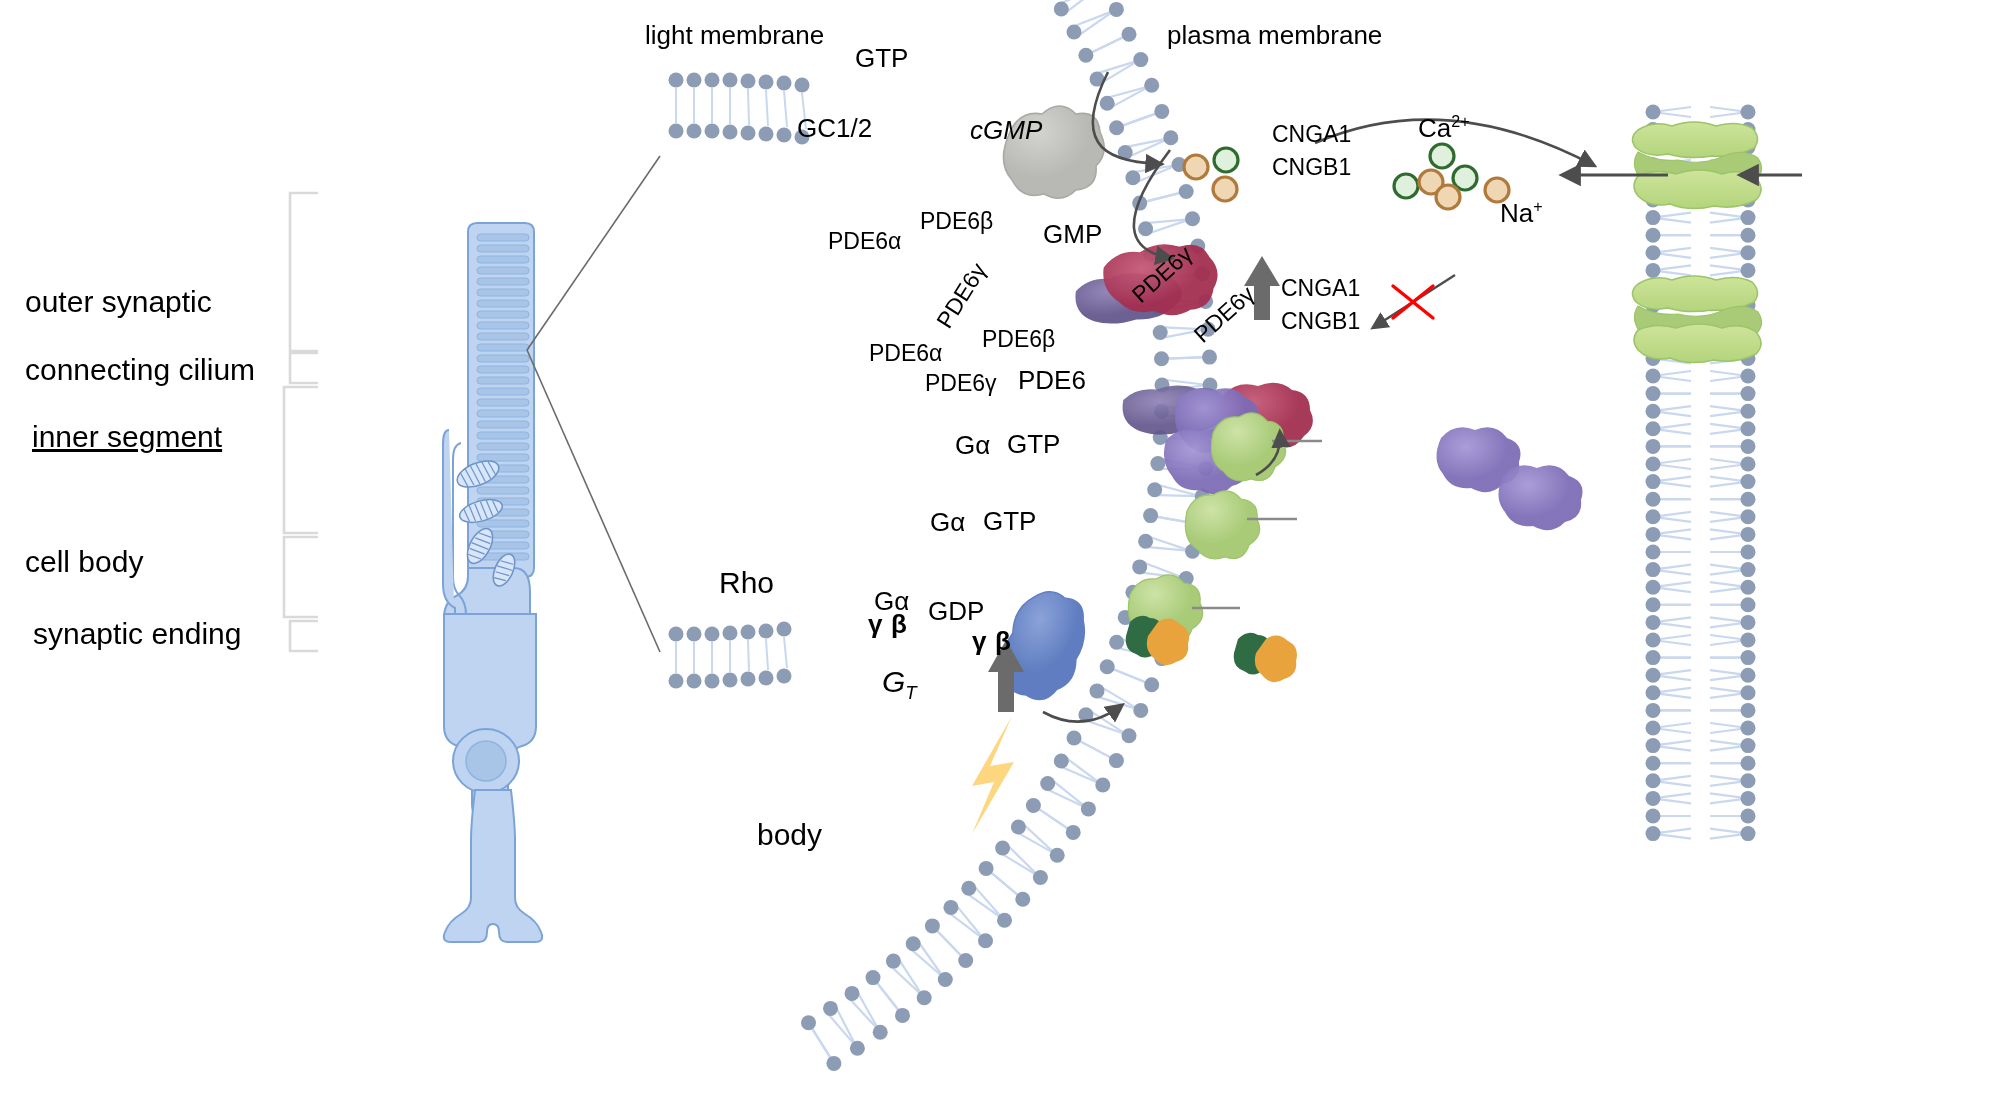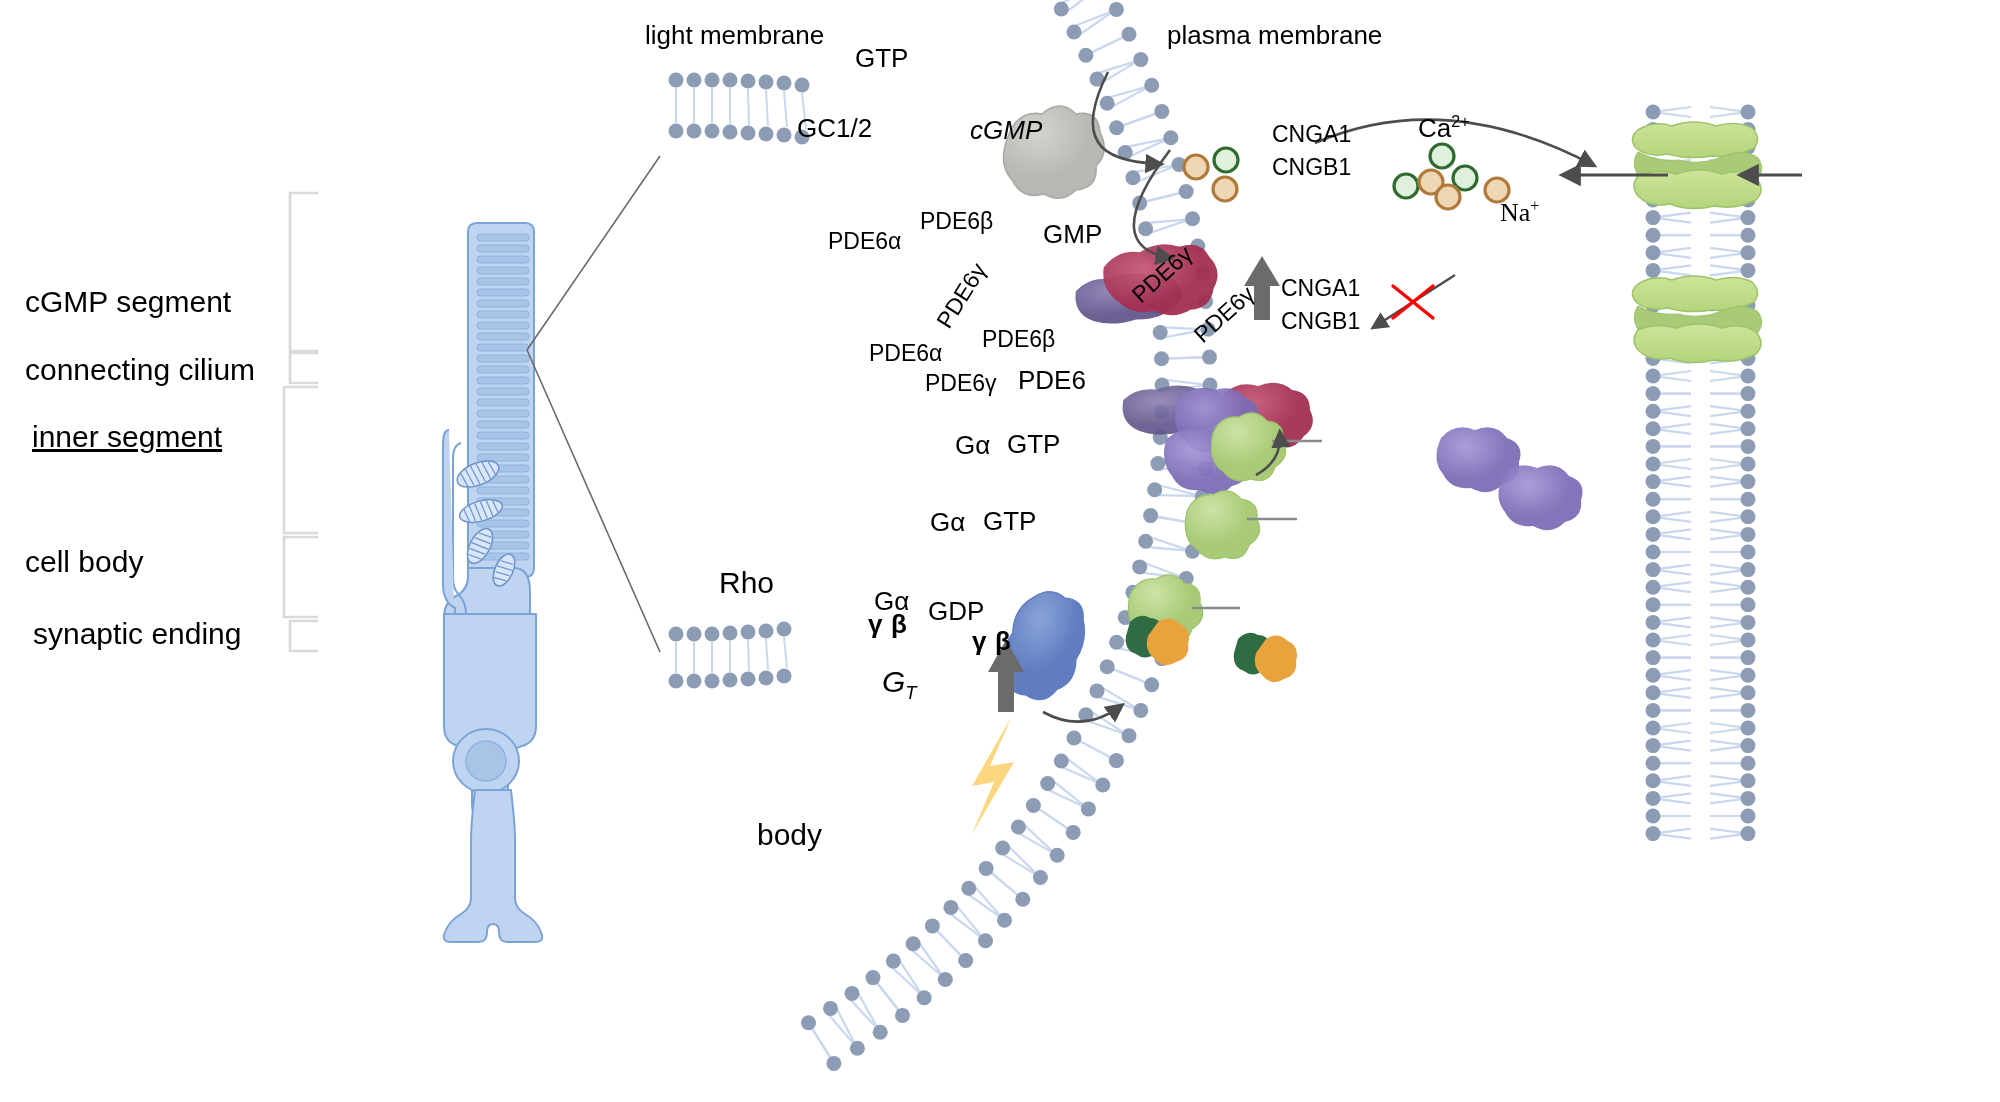--- a/index.html
+++ b/index.html
@@ -870,21 +870,21 @@
   <g stroke="#ff0000" stroke-width="3.4" stroke-linecap="round">
     <path d="M1393,286 L1433,318"></path>
     <path d="M1433,286 L1393,318"></path>
   </g>
 
   <g>
     <path d="M1012,716 L972,786 L994,782 L972,834 L1014,762 L990,766 Z" fill="#fcd77f"></path>
   </g>
 </svg>
 
-<div class="lbl lbl-xl" style="left:25px;top:287px;">cGMP segment</div>
+<div class="lbl lbl-xl" style="left:25px;top:287px;">outer synaptic</div>
 <div class="lbl lbl-xl" style="left:25px;top:355px;">connecting cilium</div>
 <div class="lbl lbl-xl" style="left:32px;top:422px;text-decoration:underline;">inner segment</div>
 <div class="lbl lbl-xl" style="left:25px;top:547px;">cell body</div>
 <div class="lbl lbl-xl" style="left:25px;top:619px;margin-left:8px;">synaptic ending</div>
 
 <div class="lbl lbl-lg" style="left:645px;top:22px;">light membrane</div>
 <div class="lbl lbl-lg" style="left:1167px;top:22px;">plasma membrane</div>
 
 <div class="lbl lbl-lg" style="left:855px;top:45px;">GTP</div>
 <div class="lbl lbl-lg" style="left:970px;top:117px;font-style:italic;">cGMP</div>
@@ -917,17 +917,17 @@
 
 <div class="lbl lbl-md" style="left:1128px;top:290px;transform:rotate(-42deg);transform-origin:left top;">PDE6γ</div>
 <div class="lbl lbl-md" style="left:1190px;top:330px;transform:rotate(-42deg);transform-origin:left top;">PDE6γ</div>
 
 <div class="lbl lbl-md" style="left:1272px;top:123px;">CNGA1</div>
 <div class="lbl lbl-md" style="left:1272px;top:156px;">CNGB1</div>
 <div class="lbl lbl-md" style="left:1281px;top:277px;">CNGA1</div>
 <div class="lbl lbl-md" style="left:1281px;top:310px;">CNGB1</div>
 
 <div class="lbl lbl-lg" style="left:1418px;top:113px;"><span>Ca</span><span class="sup">2+</span></div>
-<div class="lbl lbl-lg" style="left:1500px;top:198px;font-family:Liberation Serif, serif;"><span>Na</span><span class="sup">+</span></div>
+<div class="lbl lbl-lg" style="left:1500px;top:198px;"><span>Na</span><span class="sup">+</span></div>
 
 <div class="lbl lbl-xl" style="left:757px;top:820px;">body</div>
 
 </div>
 
 </body></html>

